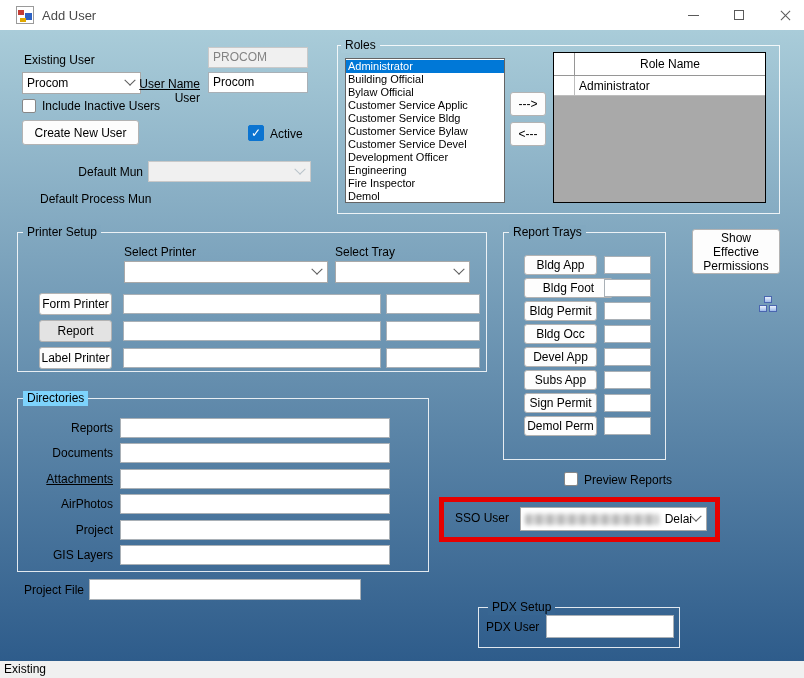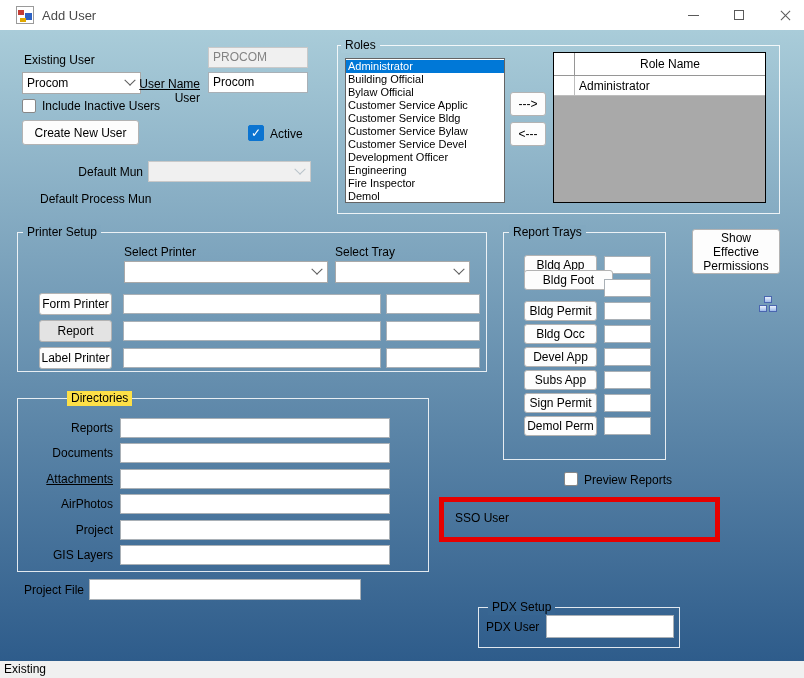--- a/index.html
+++ b/index.html
@@ -171,21 +171,21 @@
   <div class="txt" style="left:123px;top:321px;width:258px;height:20px;"></div>
   <div class="txt" style="left:386px;top:321px;width:94px;height:20px;"></div>
   <div class="txt" style="left:123px;top:348px;width:258px;height:20px;"></div>
   <div class="txt" style="left:386px;top:348px;width:94px;height:20px;"></div>
 
   <div class="grp" style="left:503px;top:232px;width:163px;height:228px;"></div>
   <span class="grp-label" style="left:509px;top:225px;background:#81a8c0;">Report Trays</span>
 
   <div class="btn" style="left:524px;top:255px;width:73px;height:20px;">Bldg App</div>
   <div class="txt" style="left:604px;top:256px;width:47px;height:18px;"></div>
-  <div class="btn" style="left:524px;top:270px;width:89px;height:20px;">Bldg Foot</div>
+  <div class="btn" style="left:524px;top:278px;width:89px;height:20px;">Bldg Foot</div>
   <div class="txt" style="left:604px;top:279px;width:47px;height:18px;"></div>
   <div class="btn" style="left:524px;top:301px;width:73px;height:20px;">Bldg Permit</div>
   <div class="txt" style="left:604px;top:302px;width:47px;height:18px;"></div>
   <div class="btn" style="left:524px;top:324px;width:73px;height:20px;">Bldg Occ</div>
   <div class="txt" style="left:604px;top:325px;width:47px;height:18px;"></div>
   <div class="btn" style="left:524px;top:347px;width:73px;height:20px;">Devel App</div>
   <div class="txt" style="left:604px;top:348px;width:47px;height:18px;"></div>
   <div class="btn" style="left:524px;top:370px;width:73px;height:20px;">Subs App</div>
   <div class="txt" style="left:604px;top:371px;width:47px;height:18px;"></div>
   <div class="btn" style="left:524px;top:393px;width:73px;height:20px;">Sign Permit</div>
@@ -195,39 +195,44 @@
 
   <div class="btn" style="left:692px;top:229px;width:88px;height:45px;padding:2px 8px;">Show Effective Permissions</div>
 
   <div id="net-icon">
     <i style="left:5px;top:0;"></i>
       <i style="left:0;top:9px;"></i>
       <i style="left:10px;top:9px;"></i>
   </div>
 
   <div class="grp" style="left:17px;top:398px;width:412px;height:174px;"></div>
-  <span class="grp-label" style="left:23px;top:391px;background:#fde047;margin-left:44px;">Directories</span>
+  <span class="grp-label" style="left:23px;top:391px;background:#7dd3fc;">Directories</span>
 
   <span class="lbl r" style="left:17px;top:421px;width:96px;">Reports</span>
   <div class="txt" style="left:120px;top:418px;width:270px;height:20px;"></div>
   <span class="lbl r" style="left:17px;top:446px;width:96px;">Documents</span>
   <div class="txt" style="left:120px;top:443px;width:270px;height:20px;"></div>
   <span class="lbl r" style="left:17px;top:472px;width:96px;text-decoration:underline;">Attachments</span>
   <div class="txt" style="left:120px;top:469px;width:270px;height:20px;"></div>
   <span class="lbl r" style="left:17px;top:497px;width:96px;">AirPhotos</span>
   <div class="txt" style="left:120px;top:494px;width:270px;height:20px;"></div>
   <span class="lbl r" style="left:17px;top:523px;width:96px;">Project</span>
   <div class="txt" style="left:120px;top:520px;width:270px;height:20px;"></div>
   <span class="lbl r" style="left:17px;top:548px;width:96px;">GIS Layers</span>
   <div class="txt" style="left:120px;top:545px;width:270px;height:20px;"></div>
 
   <span class="chk" style="left:564px;top:472px;"></span>
   <span class="lbl" style="left:584px;top:473px;">Preview Reports</span>
 
   <span class="lbl" style="left:455px;top:511px;">SSO User</span>
+  <div class="combo" style="left:520px;top:507px;width:187px;height:24px;">
+    <span class="redacted"></span>
+    <span>Delai</span>
+    <span class="chev"></span>
+  </div>
   <div id="red-annotation"></div>
 
   <span class="lbl" style="left:24px;top:583px;">Project File</span>
   <div class="txt" style="left:89px;top:579px;width:272px;height:21px;"></div>
 
   <div class="grp" style="left:478px;top:607px;width:202px;height:41px;"></div>
   <span class="grp-label" style="left:488px;top:600px;background:#386692;">PDX Setup</span>
   <span class="lbl" style="left:486px;top:620px;">PDX User</span>
   <div class="txt" style="left:546px;top:615px;width:128px;height:23px;"></div>
 

